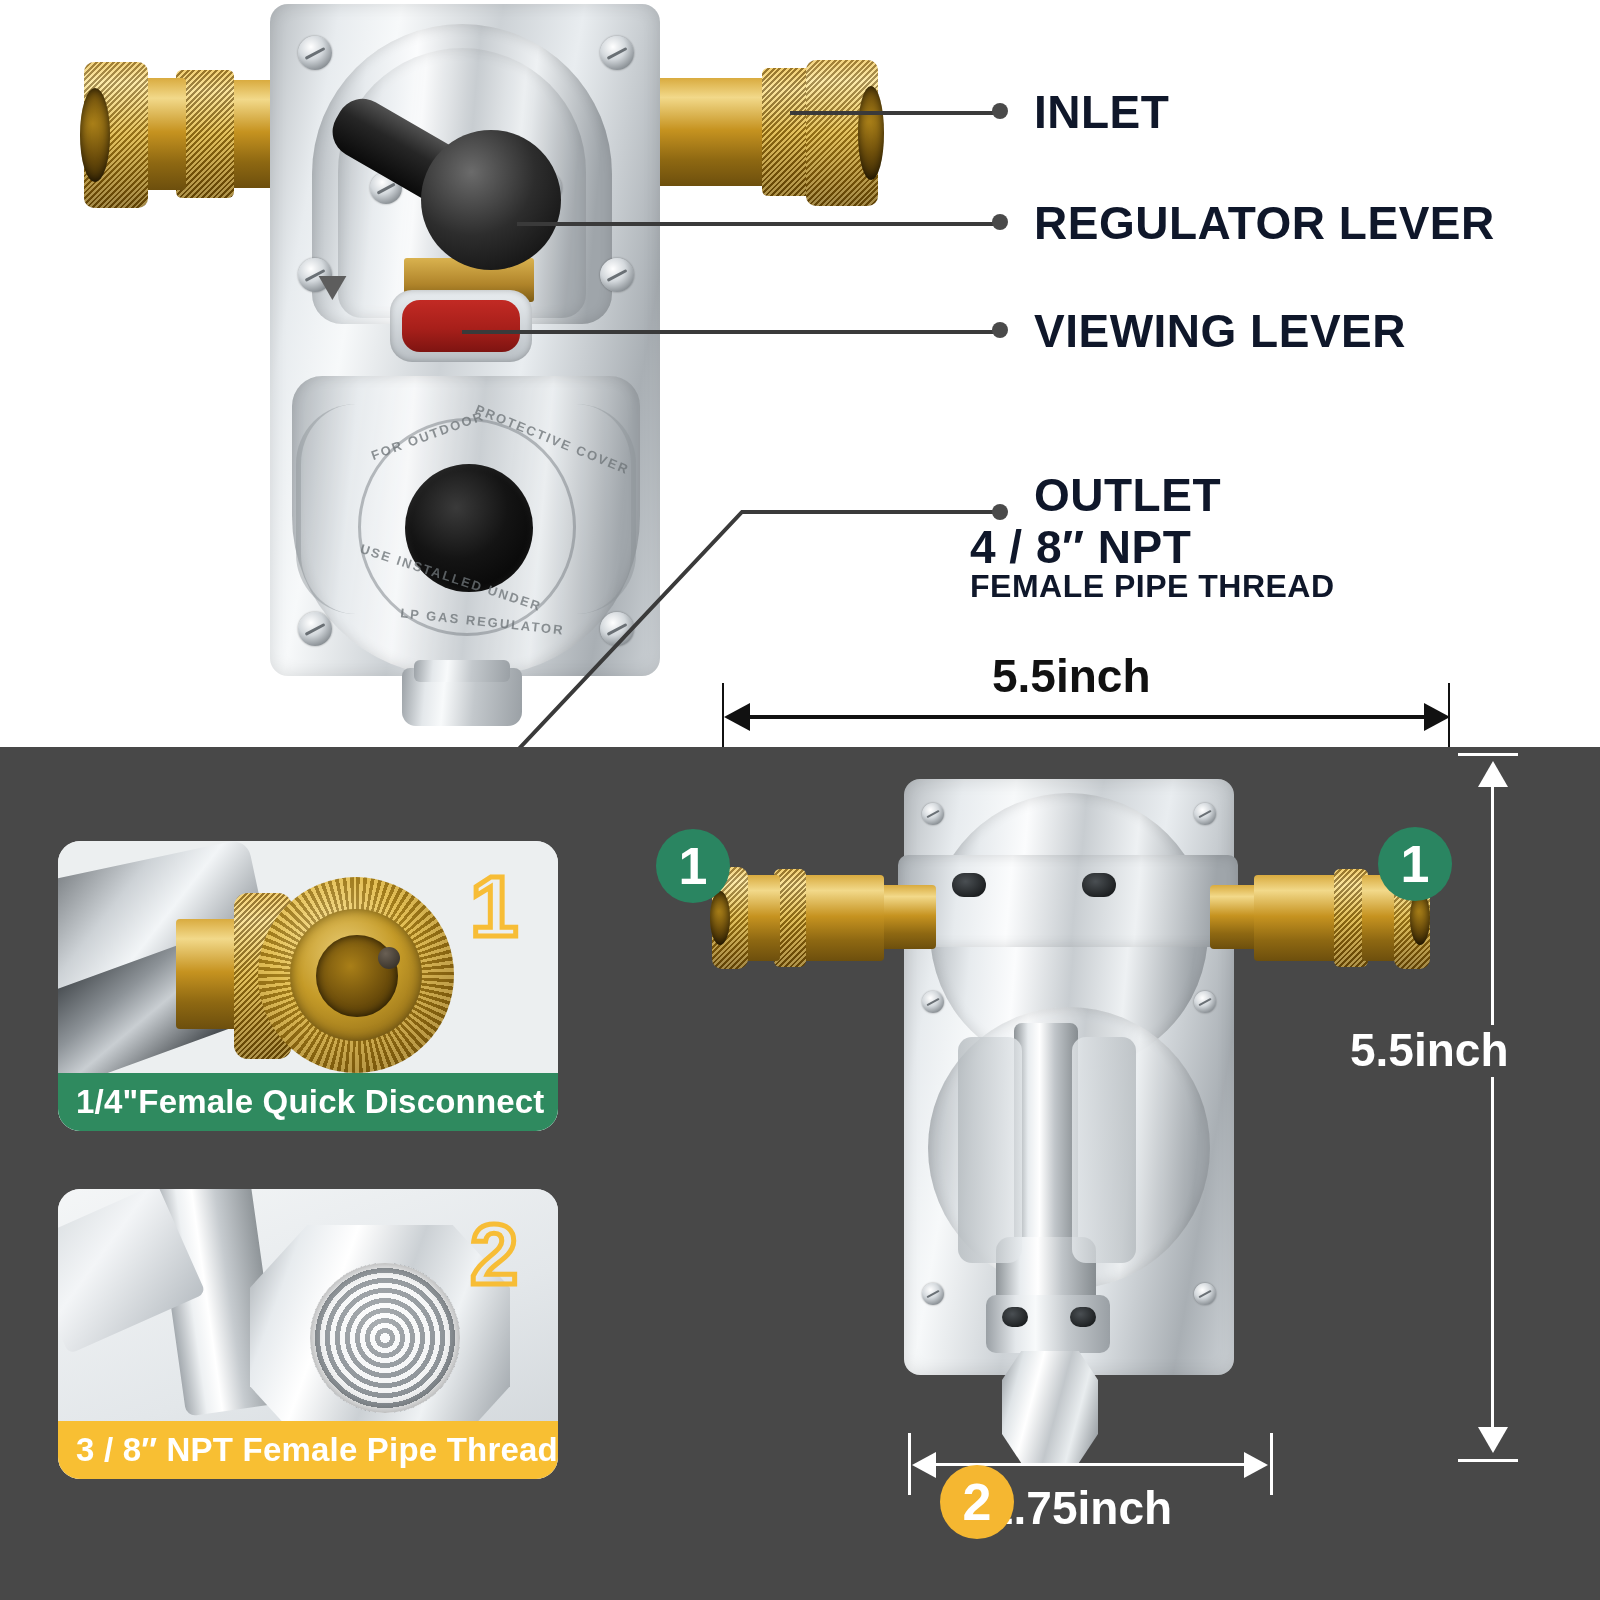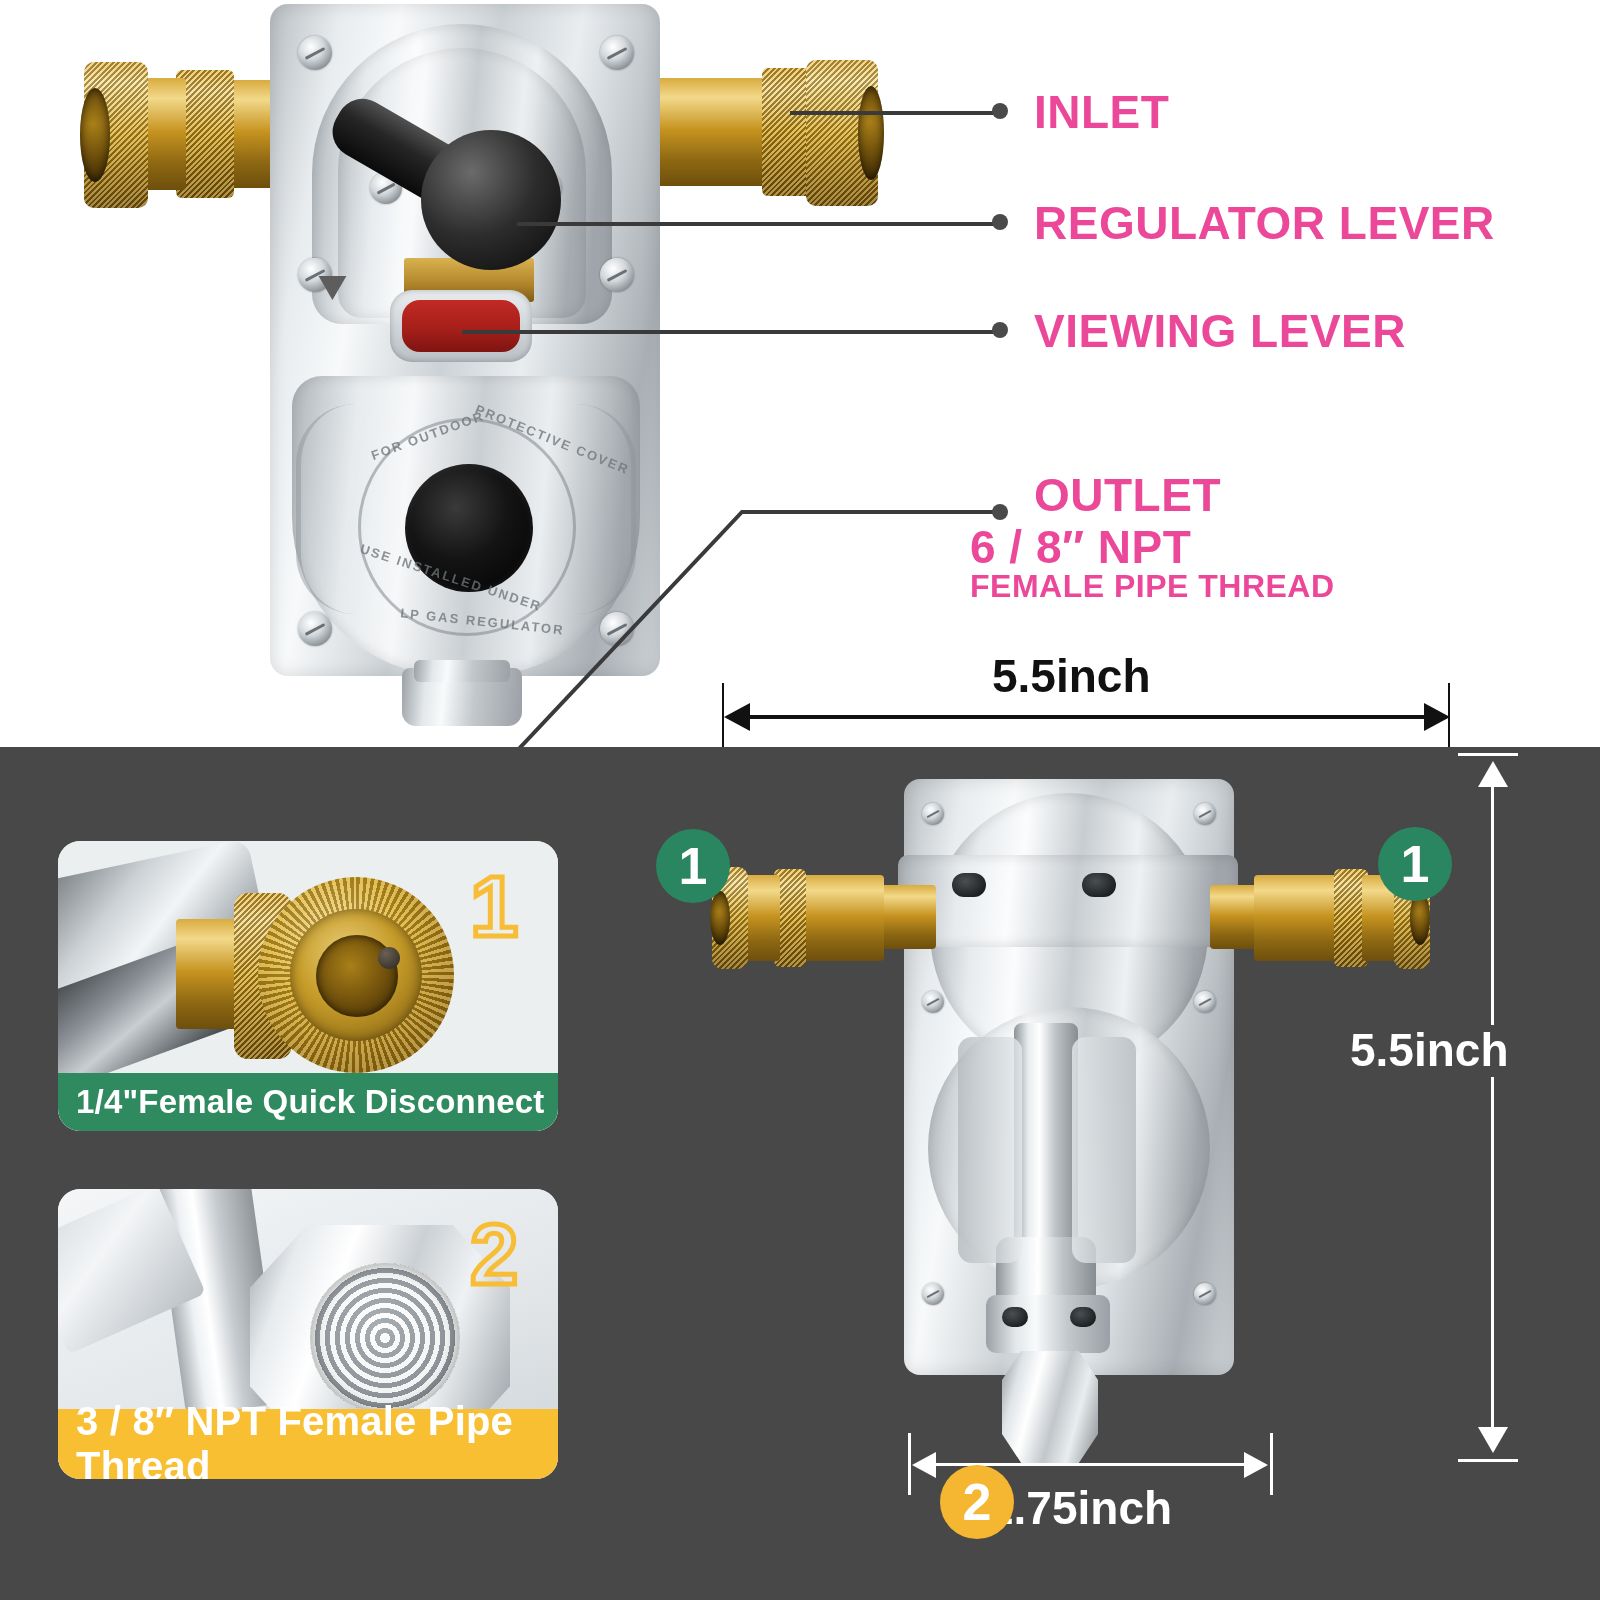--- a/index.html
+++ b/index.html
@@ -18,21 +18,21 @@
     background: #ffffff;
   }
   .panel-bottom {
     position: absolute; left: 0; top: 747px; width: 1600px; height: 853px;
     background: #484848;
   }
 
   
   .callout-label {
     position: absolute;
-    color: #ec4899;
+    color: #0f172a;
     font-weight: 700;
     letter-spacing: 0.5px;
     white-space: nowrap;
     line-height: 1.18;
   }
   .callout-line { position: absolute; background: #3a3a3a; height: 4px; }
   .callout-dot {
     position: absolute; width: 16px; height: 16px; border-radius: 50%;
     background: #4a4a4a;
   }
@@ -246,21 +246,21 @@
 
     <div class="callout-line" style="left:462px; top:330px; width:536px;"></div>
     <div class="callout-dot" style="left:992px; top:322px;"></div>
     <div class="callout-label" style="left:1034px; top:304px; font-size:46px;">VIEWING LEVER</div>
 
     <svg style="position:absolute; left:420px; top:470px; width:600px; height:270px; overflow:visible;">
       <polyline points="62,318 322,42 580,42" fill="none" stroke="#3a3a3a" stroke-width="4"></polyline>
     </svg>
     <div class="callout-dot" style="left:992px; top:504px;"></div>
     <div class="callout-label" style="left:1034px; top:468px; font-size:46px;">OUTLET</div>
-    <div class="callout-label" style="left:970px; top:520px; font-size:46px;">6 / 8″  NPT</div>
+    <div class="callout-label" style="left:970px; top:520px; font-size:46px;">4 / 8″  NPT</div>
     <div class="callout-label" style="left:970px; top:568px; font-size:32px;">FEMALE PIPE THREAD</div>
 
     <div style="position:absolute; left:722px; top:655px; width:730px; height:92px;">
       <div class="dim-text" style="left:270px; top:-6px; font-size:46px; color:#111;">5.5inch</div>
 
       <div class="dim-tick" style="left:0px; top:28px; height:64px; background:#111;"></div>
       <div class="dim-tick" style="left:726px; top:28px; height:64px; background:#111;"></div>
 
       <div class="dim-bar" style="left:16px; top:60px; width:700px; background:#111;"></div>
       <div class="arrowhead" style="left:2px; top:48px; border-top:14px solid transparent; border-bottom:14px solid transparent; border-right:26px solid #111;"></div>
@@ -313,21 +313,21 @@
                     background:linear-gradient(110deg,#9fa5aa 0%,#e7ebee 16%,#ffffff 32%,#cbd0d4 52%,#eff2f4 70%,#a7adb2 94%);
                     clip-path: polygon(22% 0%, 78% 0%, 100% 28%, 100% 72%, 78% 100%, 22% 100%, 0% 72%, 0% 28%);"></div>
 
         <div style="position:absolute; left:252px; top:74px; width:150px; height:150px; border-radius:50%;
                     background:
                       repeating-radial-gradient(circle at 50% 50%, rgba(255,255,255,.85) 0 5px, rgba(120,126,131,.6) 5px 10px),
                       radial-gradient(circle at 45% 40%, #f2f5f6 0%, #aeb4b9 60%, #6d7276 100%);
                     box-shadow: inset 0 0 16px rgba(0,0,0,.4);"></div>
       </div>
       <div class="card-num" style="right:40px; top:22px; font-size:86px;">2</div>
-      <div class="card-caption" style="height:70px; background:#f8bf33; font-size:40px;">3 / 8″ NPT Female Pipe Thread</div>
+      <div class="card-caption" style="height:58px; background:#f8bf33; font-size:33px;">3 / 8″ NPT Female Pipe Thread</div>
     </div>
 
     <div class="prod" style="left:690px; top:20px; width:700px; height:800px;">
 
       <div class="steel-plate" style="left:214px; top:12px; width:330px; height:596px; border-radius:16px;"></div>
 
       <div class="steel-dome" style="left:240px; top:26px; width:278px; height:278px; border-radius:139px;"></div>
       <div class="steel-dome" style="left:238px; top:240px; width:282px; height:282px; border-radius:141px; opacity:.92;"></div>
 
       <div class="steel-dome" style="left:208px; top:88px; width:340px; height:92px; border-radius:10px;"></div>

